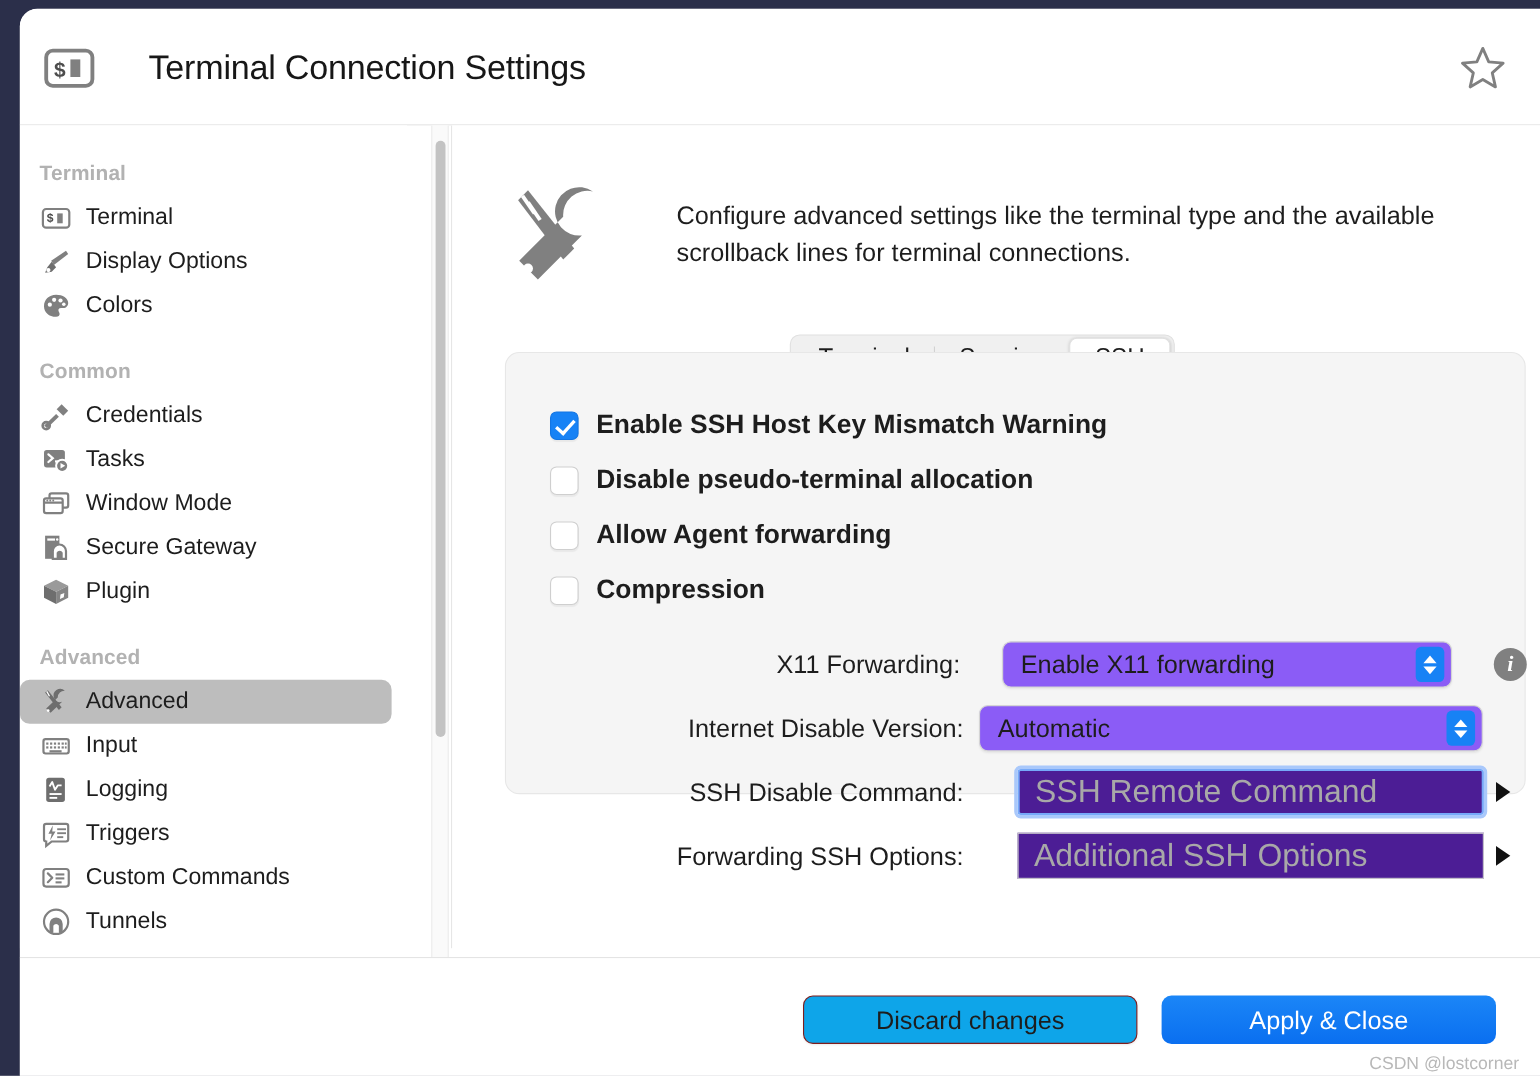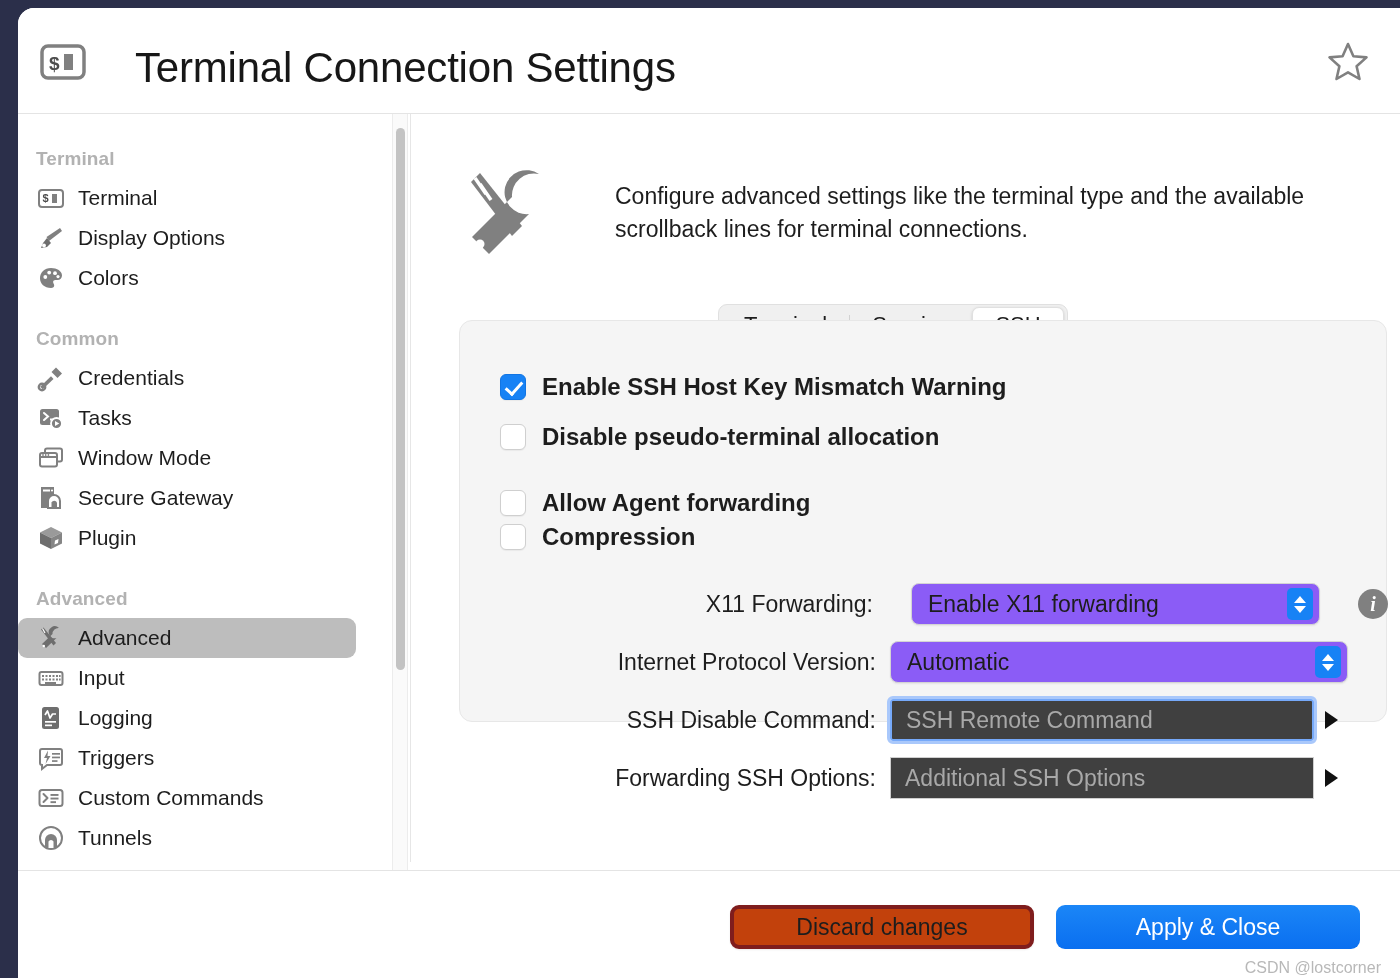--- a/index.html
+++ b/index.html
@@ -24,21 +24,21 @@
     width: 1382px; height: 106px;
     background: #ffffff;
     border-bottom: 1px solid #e4e4e4;
   }
   .app-icon {
     position: absolute; left: 21px; top: 30px;
     width: 48px; height: 48px;
   }
   .title-text {
     position: absolute; left: 117px; top: 36px;
-    font-size: 42px; color: #171717; letter-spacing: -0.2px;
+    font-size: 31px; color: #171717; letter-spacing: -0.2px;
   }
   .fav-star {
     position: absolute; right: 29px; top: 30px;
     width: 46px; height: 46px;
     cursor: pointer;
   }
 
   
   .sidebar {
     position: absolute; left: 0; top: 106px;
@@ -195,26 +195,27 @@
     width: 30px; height: 30px; border-radius: 50%;
     background: #808080; color: #fff;
     font-size: 20px; font-weight: bold; font-style: italic;
     font-family: "Liberation Serif", serif;
     display: flex; align-items: center; justify-content: center;
     margin-left: 14px; cursor: pointer; flex: 0 0 30px;
   }
 
   .textfield {
     height: 42px;
-    background: #404040;
+    background: #4c1d95;
     border: 1px solid #cfcfcf;
     display: flex; align-items: center;
     padding: 0 14px;
-    font-size: 23px; color: #a8a8a8;
+    font-size: 29px; color: #a8a8a8;
     cursor: text;
+    margin-left: 35px;
   }
   .textfield.focused {
     border: 2px solid #76a9f9;
     outline: 3px solid #a9c8fb;
     border-radius: 3px;
   }
   .discl {
     width: 34px; height: 42px;
     display: flex; align-items: center; justify-content: center;
     background: transparent; cursor: pointer; flex: 0 0 34px;
@@ -234,22 +235,22 @@
     border-top: 1px solid #e4e4e4;
   }
   .btn {
     position: absolute; top: 34px; height: 44px;
     border-radius: 9px;
     display: flex; align-items: center; justify-content: center;
     font-size: 23px; cursor: pointer;
   }
   .btn-secondary {
     left: 712px; width: 304px;
-    background: #c2410c; color: #1d1d1d;
-    border: 4px solid #7f1d1d;
+    background: #0ea5e9; color: #1d1d1d;
+    border: 1px solid #7f1d1d;
     box-shadow: 0 1px 2px rgba(0,0,0,0.08);
   }
   .btn-primary {
     left: 1038px; width: 304px;
     background: linear-gradient(180deg,#1b86f7 0%,#0a6ff0 100%);
     color: #ffffff;
   }
   .watermark {
     position: absolute; right: 19px; top: 88px;
     font-size: 16px; color: #b8b8b8;
@@ -504,21 +505,21 @@
       <div class="checkrow" style="top:52px;">
         <span class="cb on"></span>
         <span class="cb-label">Enable SSH Host Key Mismatch Warning</span>
       </div>
 
       <div class="checkrow" style="top:102px;">
         <span class="cb"></span>
         <span class="cb-label">Disable pseudo-terminal allocation</span>
       </div>
 
-      <div class="checkrow" style="top:168px;">
+      <div class="checkrow" style="top:152px;">
         <span class="cb"></span>
         <span class="cb-label">Allow Agent forwarding</span>
       </div>
 
       <div class="checkrow" style="top:202px;">
         <span class="cb"></span>
         <span class="cb-label">Compression</span>
       </div>
 
       <div class="fieldrow" style="top:262px;gap:24px;">
@@ -527,21 +528,21 @@
           <span class="sv">Enable X11 forwarding</span>
           <span class="stepper">
               <i class="up"></i>
               <i class="dn"></i>
             </span>
         </div>
         <div class="infodot">i</div>
       </div>
 
       <div class="fieldrow" style="top:320px;">
-        <div class="f-label">Internet Protocol Version:</div>
+        <div class="f-label">Internet Disable Version:</div>
         <div class="select" style="width:458px;">
           <span class="sv">Automatic</span>
           <span class="stepper">
               <i class="up"></i>
               <i class="dn"></i>
             </span>
         </div>
       </div>
 
       <div class="fieldrow" style="top:378px;">

